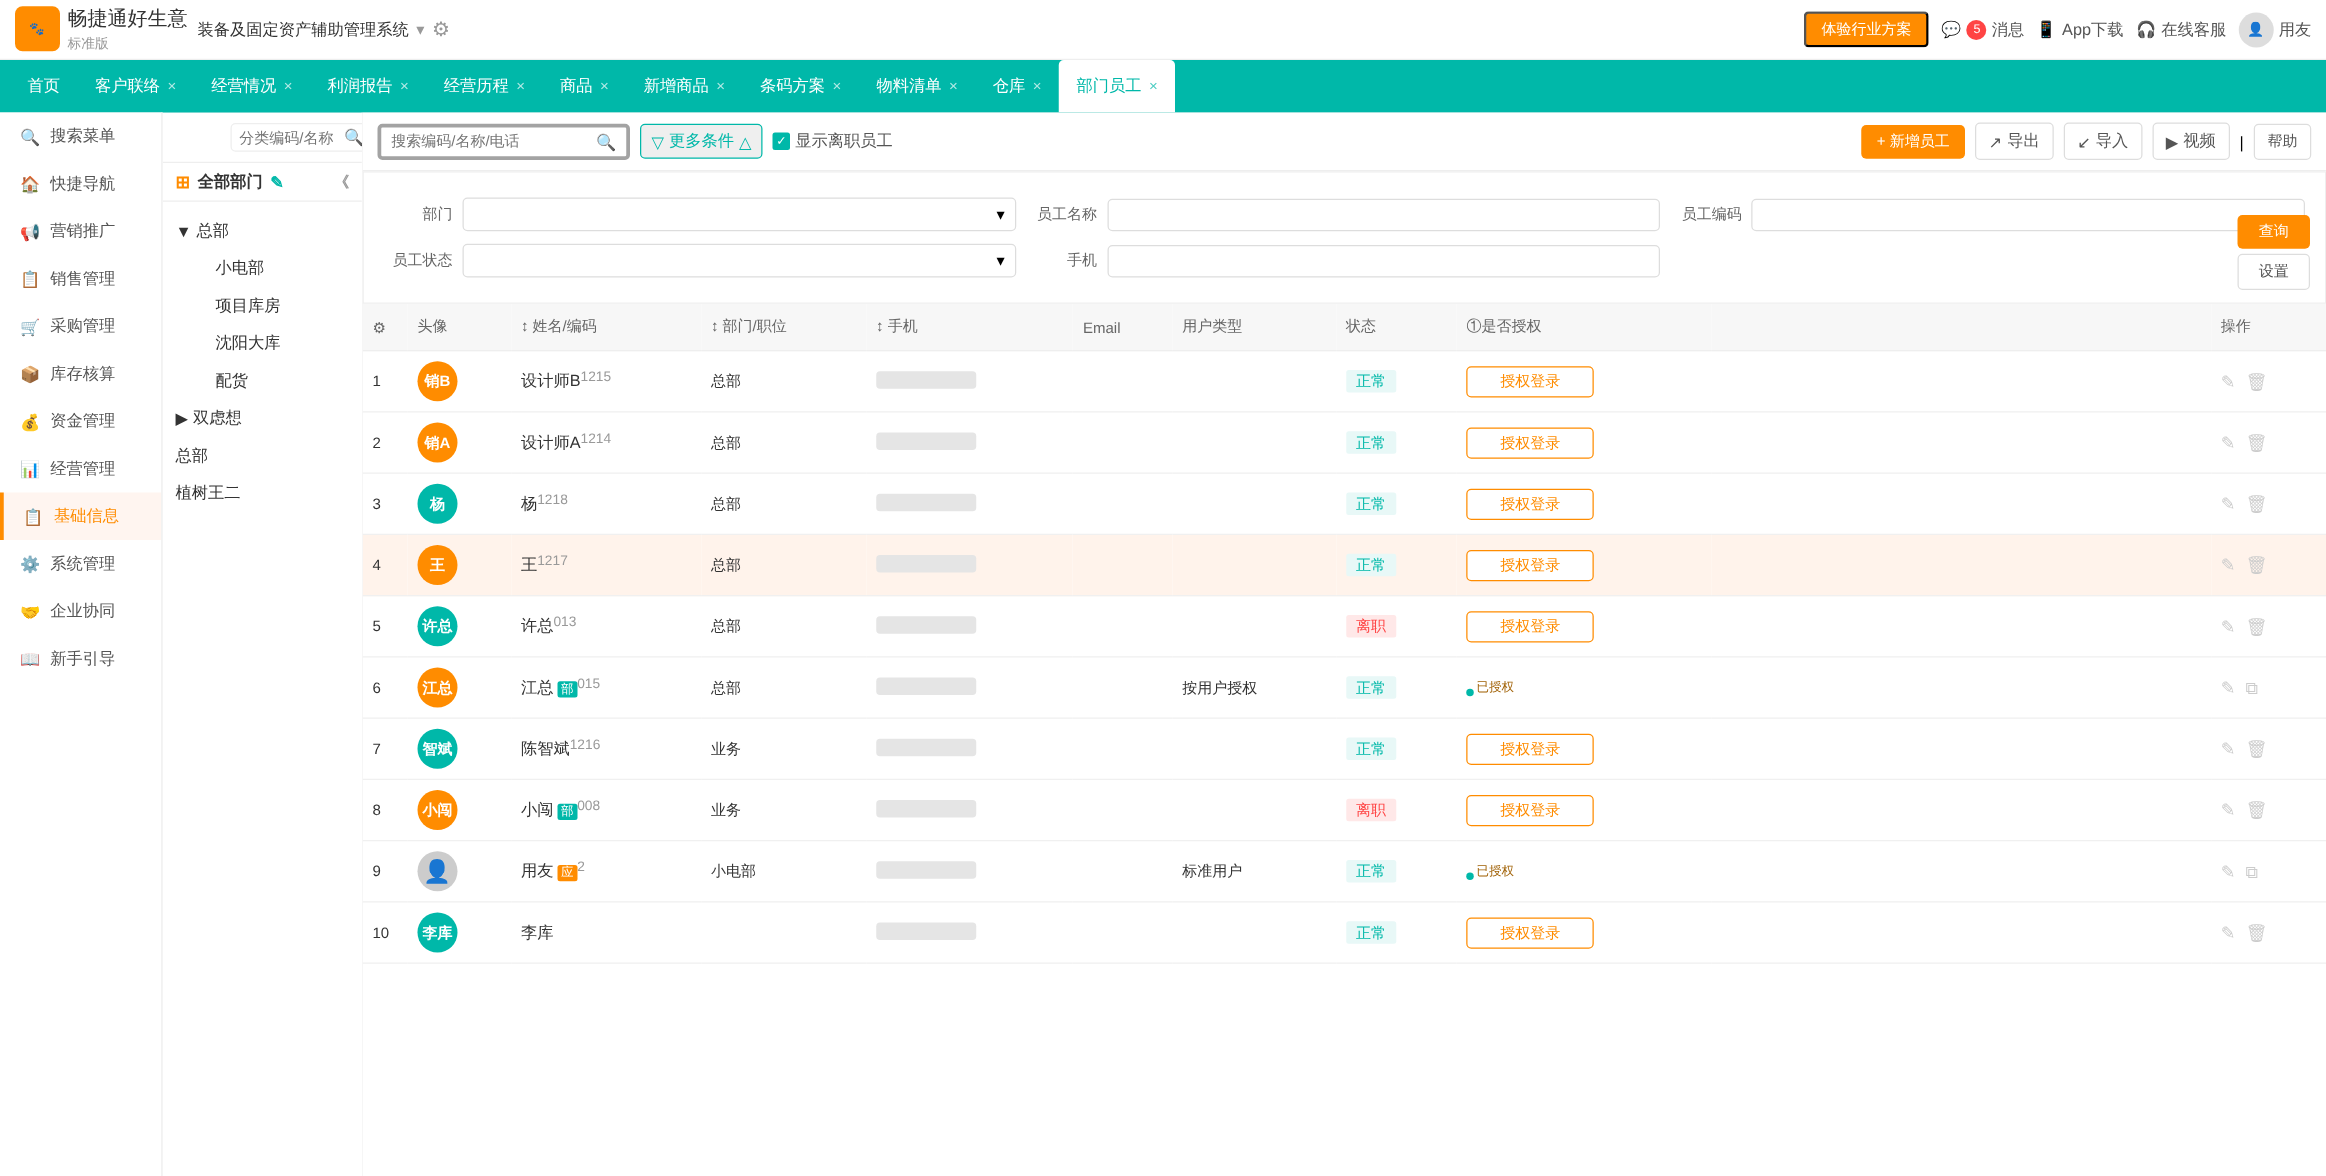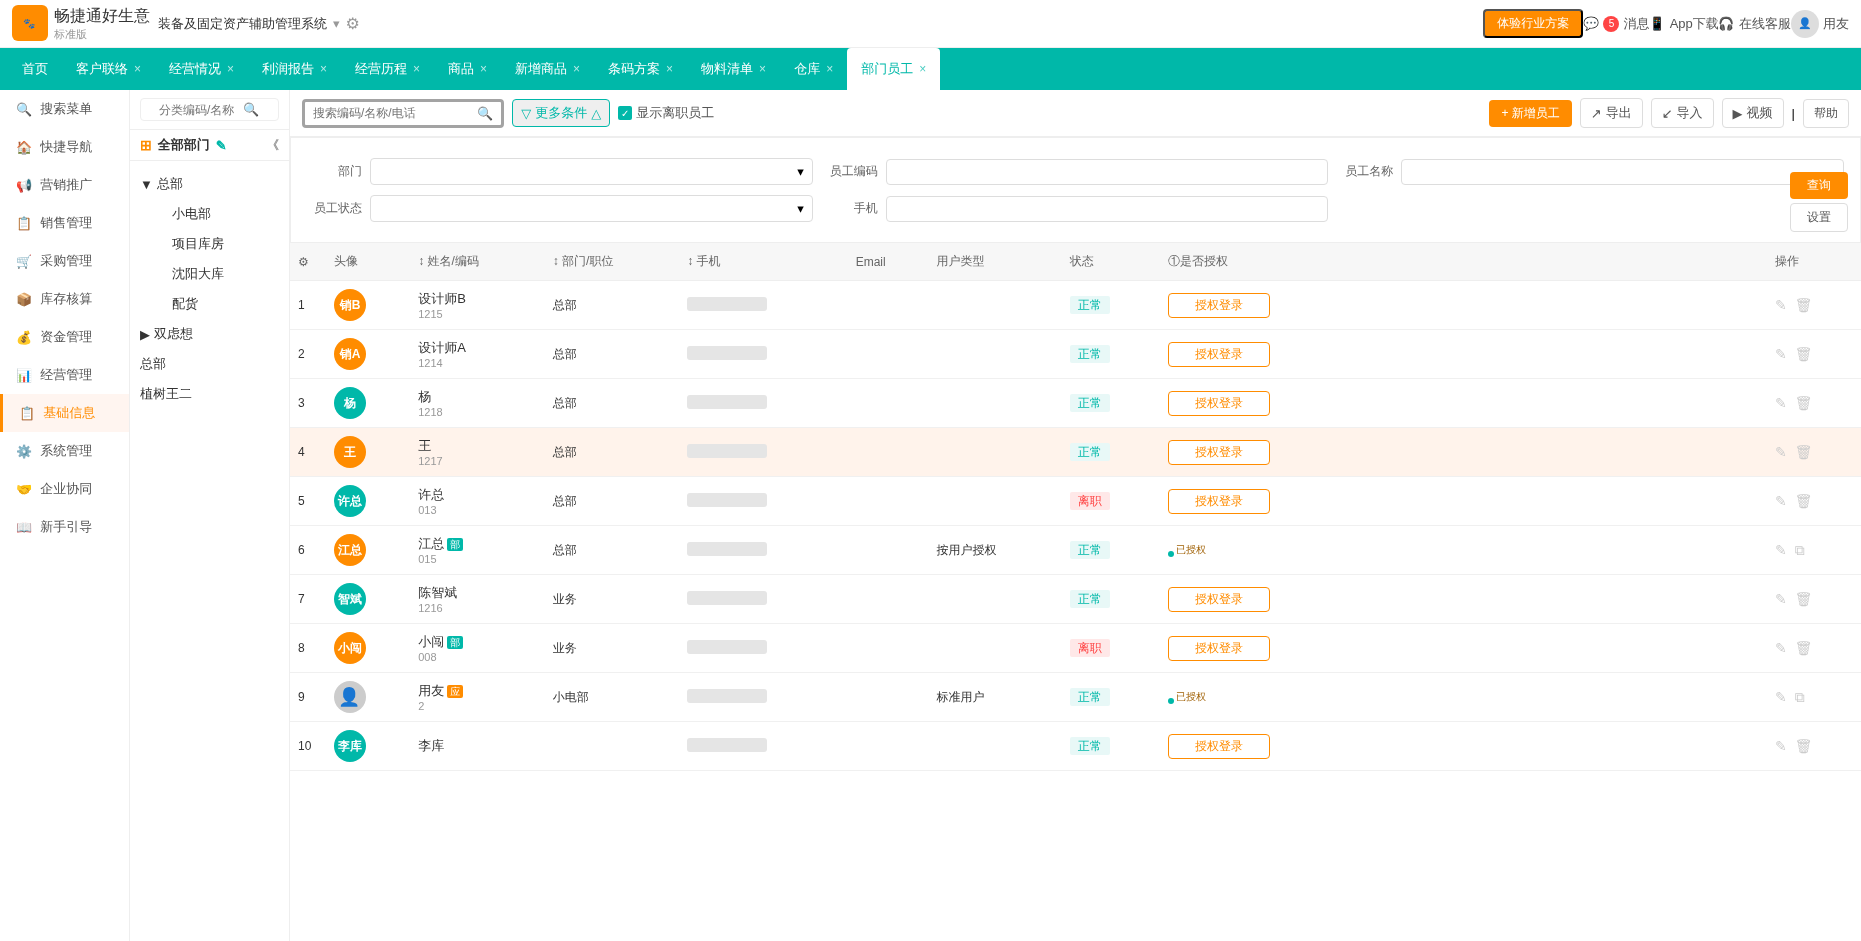--- a/index.html
+++ b/index.html
@@ -8,21 +8,21 @@
     
     .topbar { background: #fff; height: 48px; display: flex; align-items: center; padding: 0 12px; border-bottom: 1px solid #eee; gap: 8px; }
     .topbar-logo { display: flex; align-items: center; gap: 6px; min-width: 130px; }
     .topbar-logo-icon { width: 36px; height: 36px; background: #ff8c00; border-radius: 6px; display: flex; align-items: center; justify-content: center; color: #fff; font-size: 10px; font-weight: bold; }
     .topbar-logo-text { font-size: 16px; color: #333; line-height: 1.4; }
     .topbar-logo-sub { font-size: 11px; color: #999; }
     .topbar-system { display: flex; align-items: center; gap: 6px; flex: 1; color: #333; font-size: 13px; }
     .topbar-dropdown { color: #999; cursor: pointer; }
     .topbar-gear { color: #999; cursor: pointer; font-size: 16px; }
     .topbar-trial { background: #ff8c00; color: #fff; padding: 4px 12px; border-radius: 4px; font-size: 12px; cursor: pointer; }
-    .topbar-right { display: flex; align-items: center; gap: 0; margin-left: auto; }
+    .topbar-right { display: flex; align-items: center; gap: 10px; margin-left: auto; }
     .topbar-right-item { display: flex; align-items: center; gap: 4px; color: #555; cursor: pointer; font-size: 12px; }
     .badge { background: #ff4444; color: #fff; border-radius: 50%; width: 16px; height: 16px; font-size: 10px; display: flex; align-items: center; justify-content: center; }
     .topbar-avatar { width: 28px; height: 28px; background: #ddd; border-radius: 50%; display: flex; align-items: center; justify-content: center; color: #999; font-size: 11px; }
 
     
     .navtabs { background: #00b8a9; height: 42px; display: flex; align-items: center; padding: 0 8px; overflow: hidden; }
     .navtab { padding: 0 14px; height: 42px; display: flex; align-items: center; color: #fff; cursor: pointer; font-size: 13px; gap: 4px; white-space: nowrap; }
     .navtab.active { background: #fff; color: #00b8a9; border-radius: 4px 4px 0 0; }
     .navtab .close { font-size: 12px; opacity: 0.7; margin-left: 2px; }
 
@@ -33,21 +33,21 @@
     .sidebar { width: 130px; background: #fff; border-right: 1px solid #eee; display: flex; flex-direction: column; overflow-y: auto; }
     .sidebar-menu-item { padding: 10px 16px; color: #555; cursor: pointer; display: flex; align-items: center; gap: 8px; font-size: 13px; }
     .sidebar-menu-item.active { background: #fff5f0; color: #ff8c00; border-left: 3px solid #ff8c00; }
 
     
     .content { flex: 1; display: flex; overflow: hidden; }
 
     
     .dept-tree { width: 160px; background: #fff; border-right: 1px solid #eee; display: flex; flex-direction: column; overflow-y: auto; }
     .dept-tree-header { padding: 8px 10px; display: flex; align-items: center; gap: 4px; border-bottom: 1px solid #eee; }
-    .dept-search { flex: 1; display: flex; gap: 4px; border: 1px solid #eee; border-radius: 4px; padding: 3px 18px; }
+    .dept-search { flex: 1; display: flex; gap: 4px; border: 1px solid #eee; border-radius: 4px; padding: 3px 6px; margin-left: 44px; }
     .dept-search input { border: none; outline: none; font-size: 12px; width: 80px; }
     .dept-tree-body { padding: 8px 0; }
     .dept-item { padding: 6px 10px; cursor: pointer; display: flex; align-items: center; gap: 4px; font-size: 12px; color: #333; }
     .dept-item .indent { width: 12px; }
     .dept-all { display: flex; align-items: center; gap: 6px; padding: 6px 10px; font-size: 13px; font-weight: bold; color: #333; border-bottom: 1px solid #eee; cursor: pointer; }
     .dept-all-icon { color: #ff8c00; font-size: 14px; }
     .dept-collapse-btn { margin-left: auto; color: #999; cursor: pointer; font-size: 12px; }
 
     
     .table-area { flex: 1; display: flex; flex-direction: column; overflow: hidden; background: #f5f5f5; }
@@ -75,21 +75,21 @@
     .table-wrapper { flex: 1; overflow-y: auto; background: #fff; margin: 0; }
     table { width: 100%; border-collapse: collapse; }
     thead tr { background: #f7f7f7; }
     th { padding: 10px 8px; text-align: left; color: #666; font-size: 12px; font-weight: normal; border-bottom: 1px solid #eee; white-space: nowrap; }
     td { padding: 8px 8px; color: #333; font-size: 12px; border-bottom: 1px solid #f0f0f0; vertical-align: middle; }
     tbody tr.highlighted { background: #fff3eb; }
     .avatar { width: 32px; height: 32px; border-radius: 50%; display: flex; align-items: center; justify-content: center; color: #fff; font-size: 12px; font-weight: bold; }
     .avatar.orange { background: #ff8c00; }
     .avatar.teal { background: #00b8a9; }
     .avatar.gray { background: #ccc; color: #999; font-size: 18px; }
-    .name-code { display: flex; flex-direction: column; }
+    .name-code { display: flex; }
     .name-code .name { color: #333; font-size: 13px; }
     .name-code .code { color: #999; font-size: 11px; }
     .status-badge { padding: 2px 8px; border-radius: 2px; font-size: 12px; }
     .status-normal { background: #e8f8f7; color: #00b8a9; }
     .status-resigned { background: #ffe8e8; color: #ff4444; }
     .btn-auth { border: 1px solid #ff8c00; color: #ff8c00; background: #fff; border-radius: 4px; padding: 3px 26px; cursor: pointer; font-size: 12px; white-space: nowrap; }
     .auth-granted { color: #a16207; display: flex; align-items: flex-end; gap: 2px; font-size: 10px; }
     .auth-dot { width: 6px; height: 6px; background: #00b8a9; border-radius: 50%; display: inline-block; }
     .action-icons { display: flex; align-items: center; gap: 8px; color: #ccc; }
     .action-icons span { cursor: pointer; font-size: 14px; }
@@ -301,25 +301,25 @@
 
       <div class="filter-area">
         <div class="filter-row">
           <span class="filter-label">部门</span>
           <div class="filter-select">
             <span></span>
             <span>▾</span>
           </div>
         </div>
         <div class="filter-row">
+          <span class="filter-label">员工名称</span>
+          <input class="filter-input" type="text" style="">
+        </div>
+        <div class="filter-row">
           <span class="filter-label">员工编码</span>
-          <input class="filter-input" type="text" style="">
-        </div>
-        <div class="filter-row">
-          <span class="filter-label">员工名称</span>
           <input class="filter-input" type="text" style="">
         </div>
         <div class="filter-row">
           <span class="filter-label">员工状态</span>
           <div class="filter-select">
             <span></span>
             <span>▾</span>
           </div>
         </div>
         <div class="filter-row">

